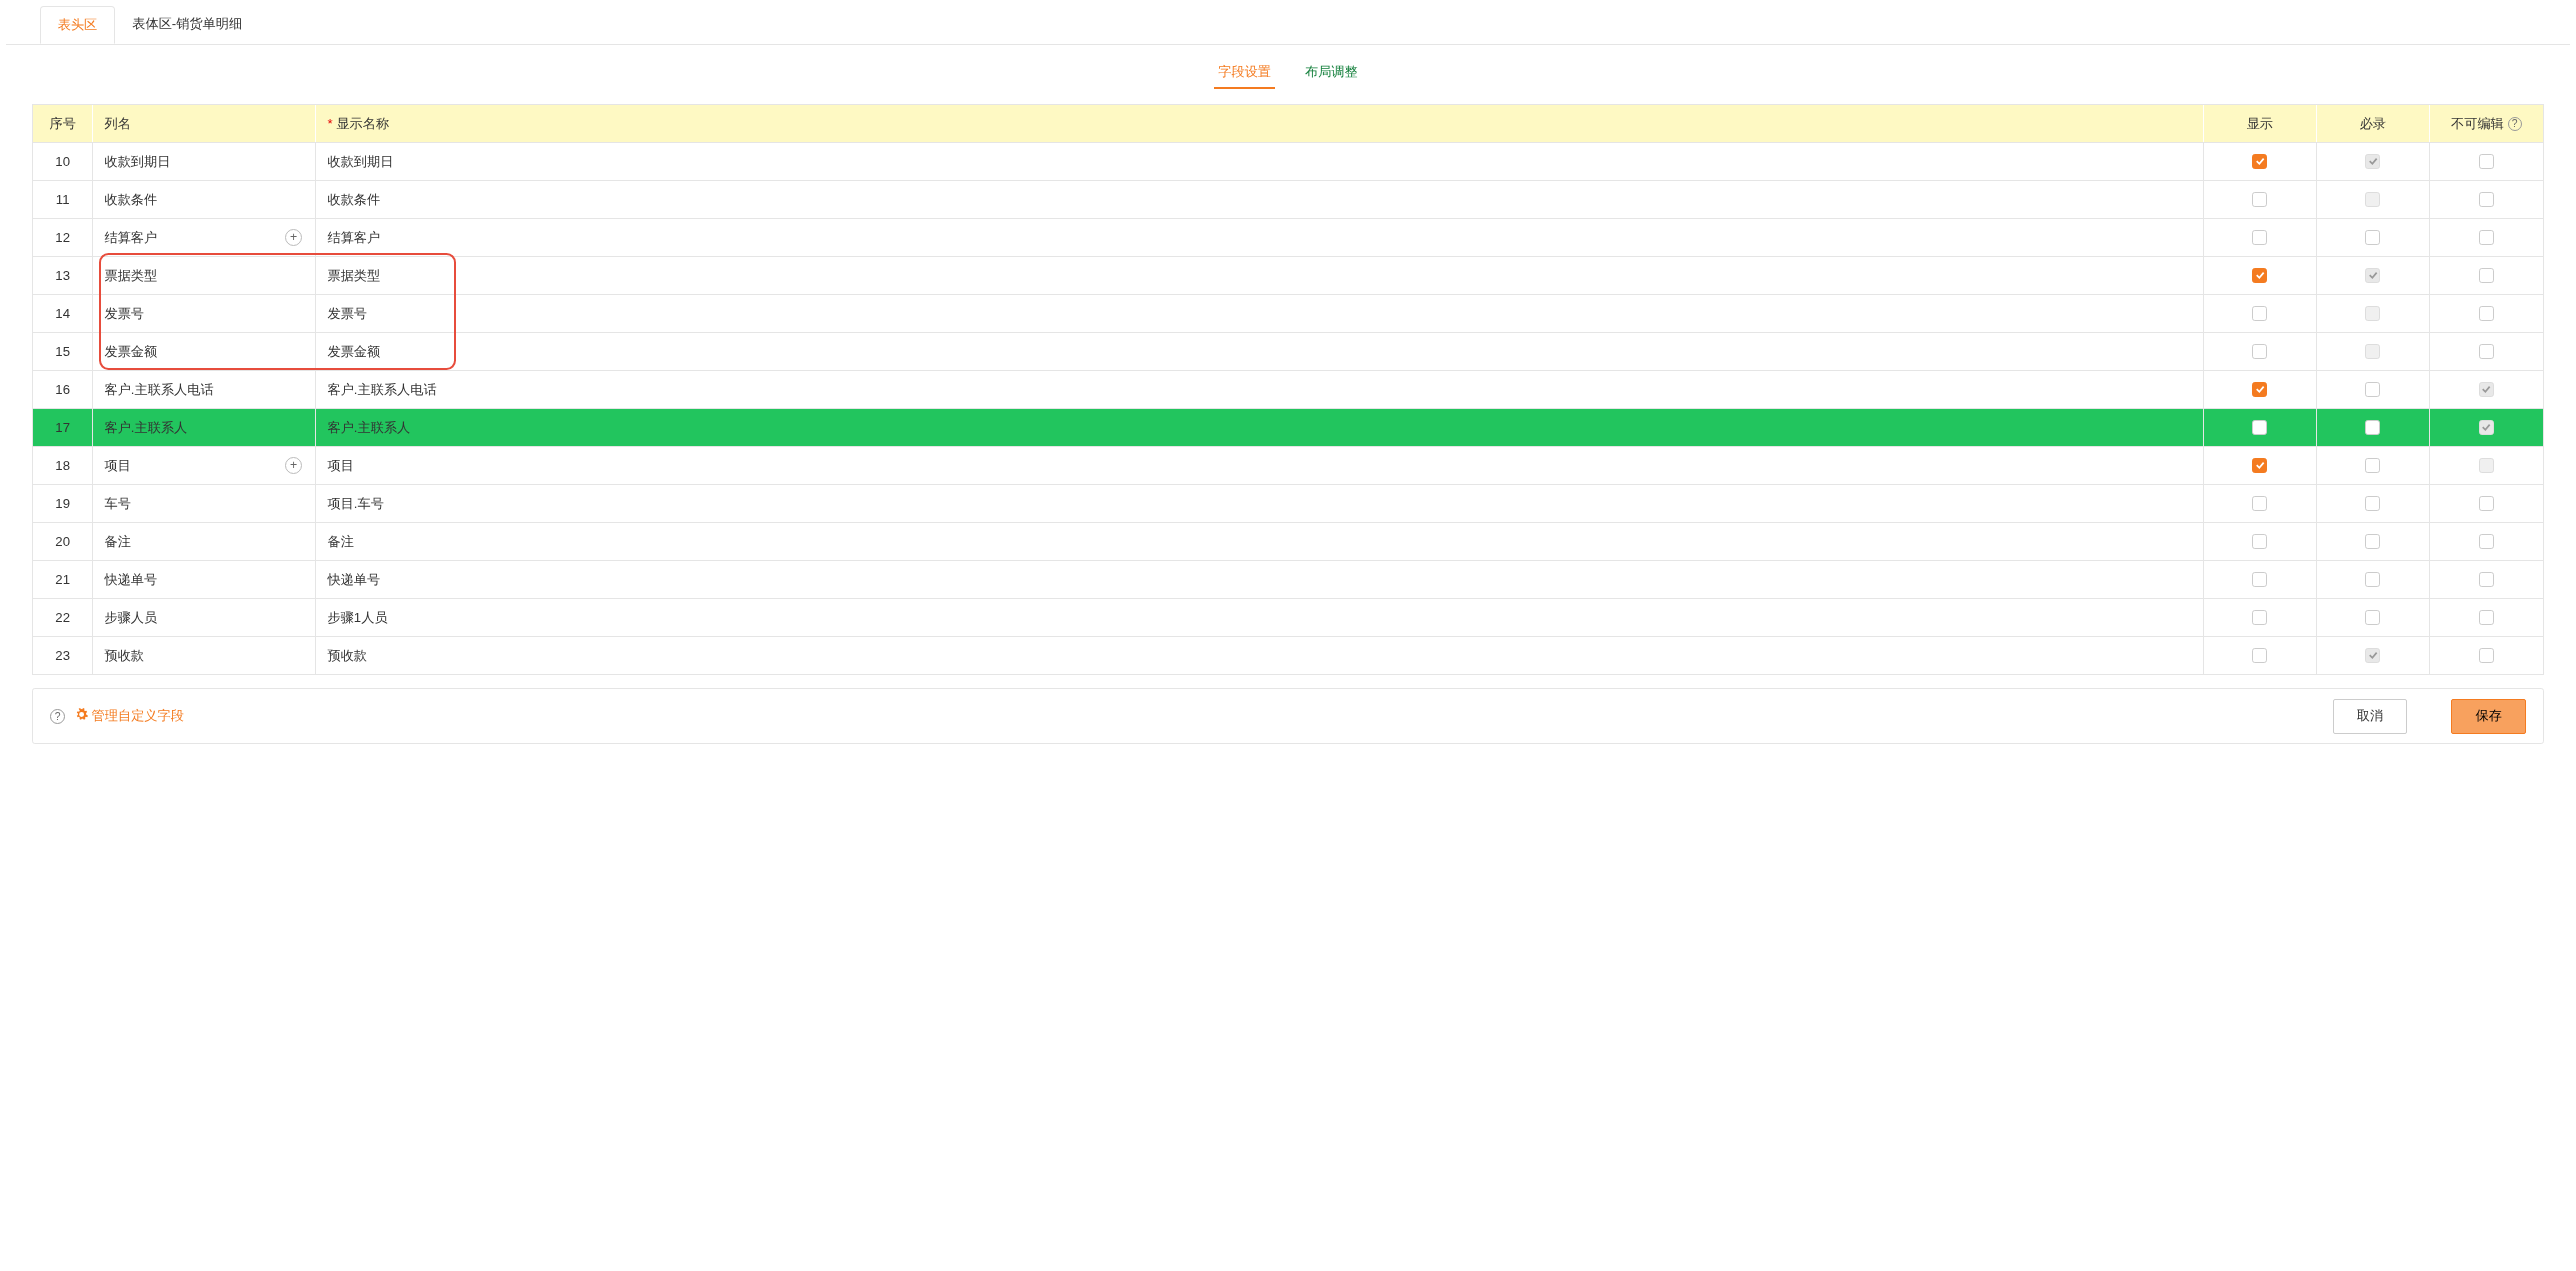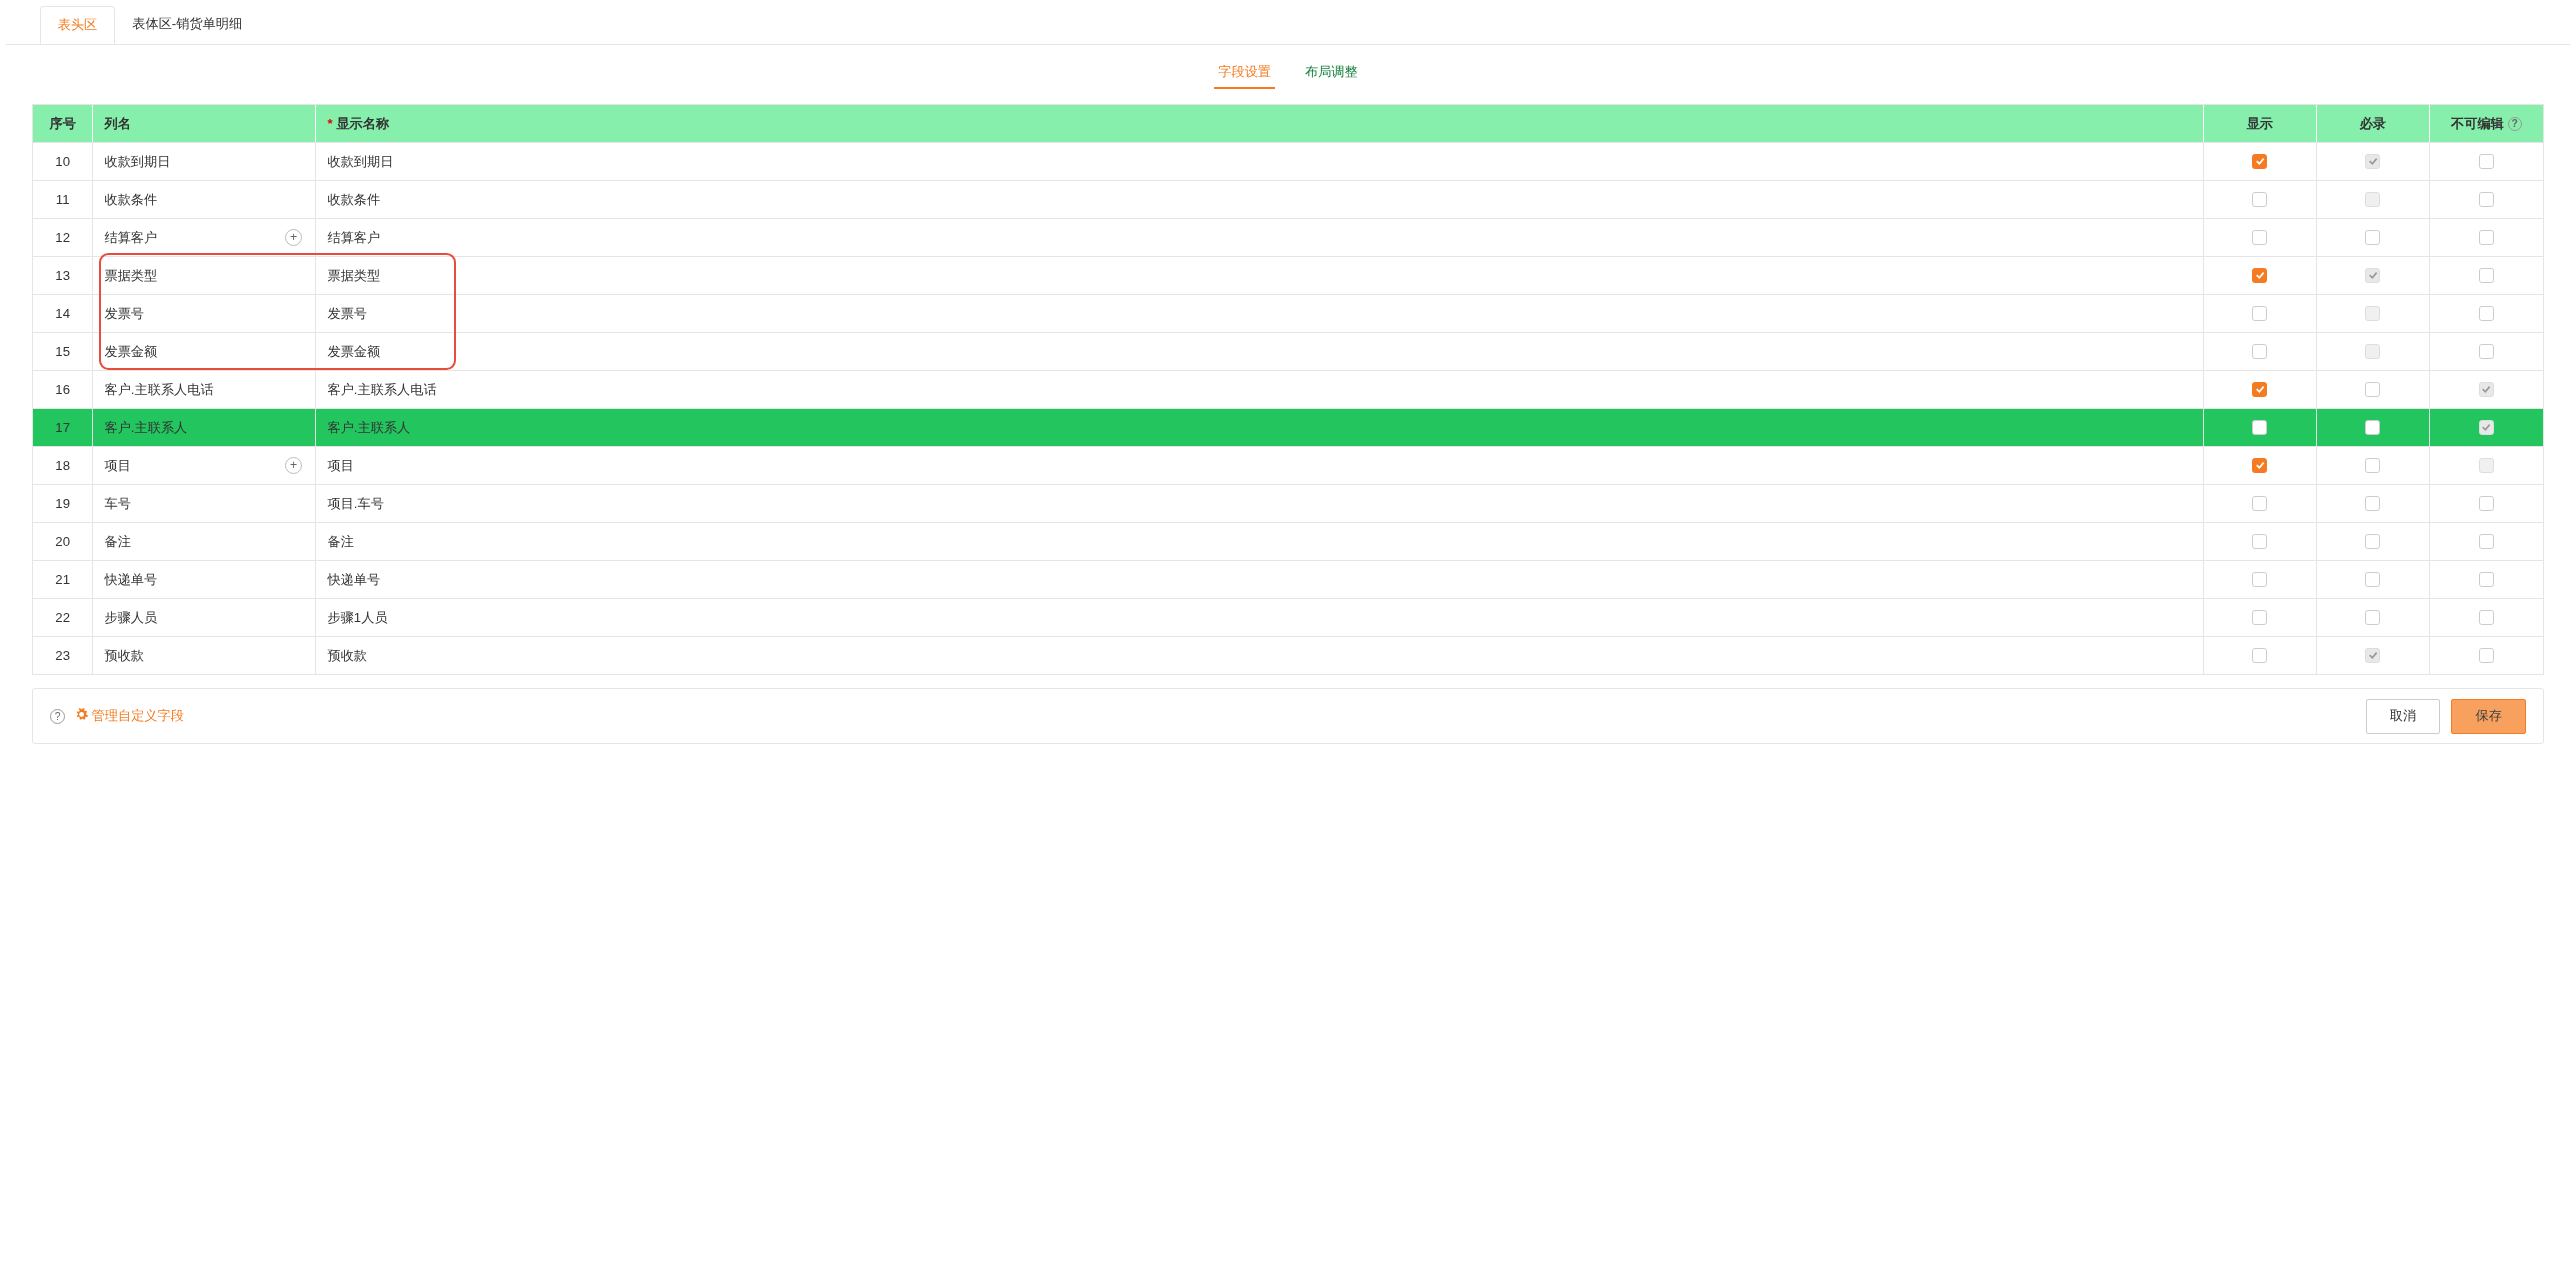--- a/index.html
+++ b/index.html
@@ -16,21 +16,21 @@
 .main-tab { padding: 9.4px 17px; cursor: pointer; font-size: 13.2px; color: #333; position: relative; }
 .main-tab.active { color: #f47b20; border: 0.9px solid #e5e5e5; border-bottom-color: #fff; margin-bottom: -0.9px; border-radius: 3.8px 3.8px 0 0; background: #fff; }
 
 
 .sub-tabs { display: flex; justify-content: center; padding: 13.2px 0 5.7px; }
 .sub-tab { padding: 5.7px 3.8px; margin: 0 13.2px; cursor: pointer; font-size: 13.2px; color: #15803d; }
 .sub-tab.active { color: #f47b20; border-bottom: 2.8px solid #f47b20; }
 
 
 .table-wrap { margin: 9.4px 26.5px 0; border: 0.9px solid #e5e5e5; border-bottom: none; }
-.thead { display: flex; background: #86efac; border-bottom: 0.9px solid #e5e5e5; font-weight: 700; }
+.thead { display: flex; background: #fef9c3; border-bottom: 0.9px solid #e5e5e5; font-weight: 400; }
 .trow { display: flex; border-bottom: 0.9px solid #e5e5e5; min-height: 38px; }
 .trow.highlighted { background: #22c55e; }
 .th, .td { padding: 9.4px 11.3px; display: flex; align-items: center; }
 .col-seq { width: 60px; justify-content: center; border-right: 0.9px solid #e5e5e5; }
 .thead .col-seq { border-right-color: #fff; }
 .col-name { width: 223px; border-right: 0.9px solid #e5e5e5; position: relative; }
 .thead .col-name { border-right-color: #fff; }
 .col-display { flex: 1; border-right: 0.9px solid #e5e5e5; }
 .thead .col-display { border-right-color: #fff; }
 .col-show, .col-req, .col-lock { width: 113px; justify-content: center; border-right: 0.9px solid #e5e5e5; }
@@ -54,21 +54,21 @@
 
 
 .footer { display: flex; align-items: center; justify-content: space-between; border: 0.9px solid #e5e5e5; margin: 13.2px 26.5px 0; padding: 9.4px 17px; border-radius: 2.8px; }
 .footer-left { display: flex; align-items: center; gap: 9.4px; }
 .footer-help { border: 0.9px solid #999; border-radius: 50%; width: 15px; height: 15px; display: inline-flex; align-items: center; justify-content: center; font-size: 10.4px; color: #666; }
 .custom-link { color: #f47b20; cursor: pointer; display: flex; align-items: center; gap: 3.8px; }
 .gear-icon svg { width: 13.2px; height: 13.2px; }
 .footer-right { display: flex; gap: 11.3px; }
 .btn { padding: 7.6px 23px; border-radius: 2px; cursor: pointer; font-size: 13.2px; }
 .btn-default { border: 0.9px solid #ccc; background: #fff; color: #333; }
-.btn-primary { border: 0.9px solid #f47b20; background: #f8a15e; color: #404040; }
+.btn-primary { border: 0.9px solid #f47b20; background: #f8a15e; color: #000000; margin-left: 33px; }
 
 
 .table-container { position: relative; }
 </style>
 </head>
 <body>
 
 <div class="page">
 
   <div class="main-tabs" id="main-tabs">

